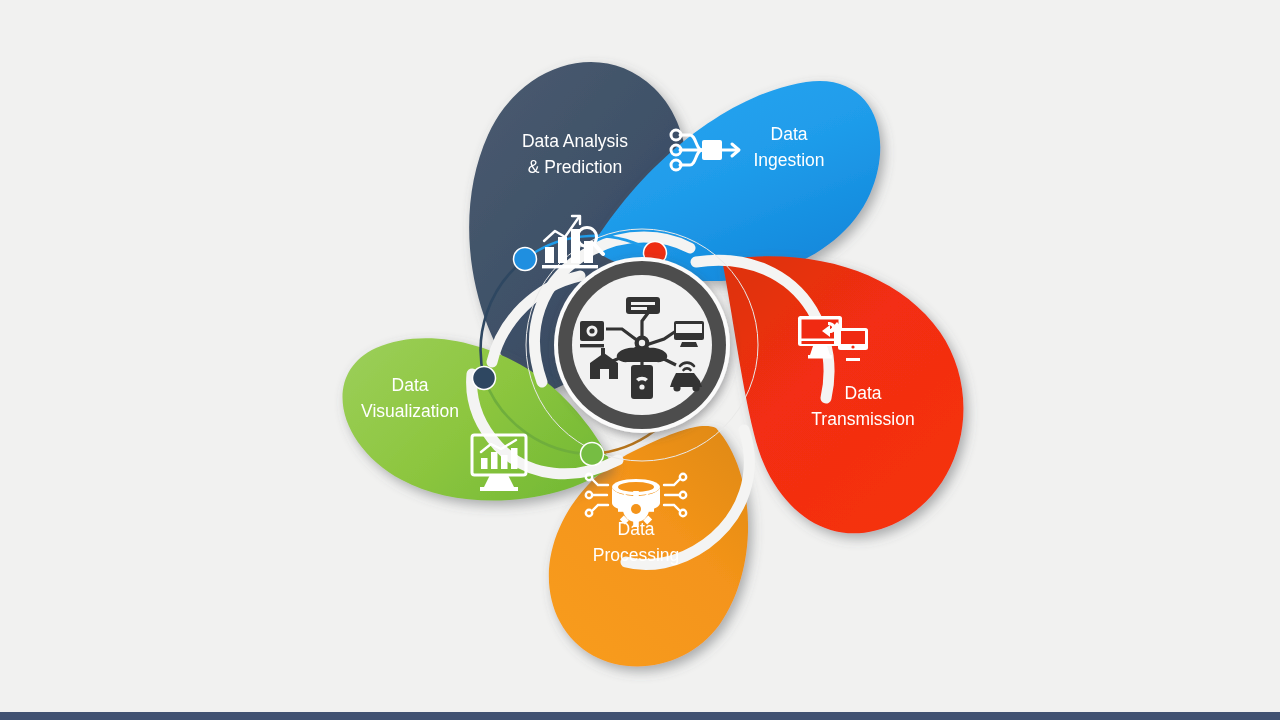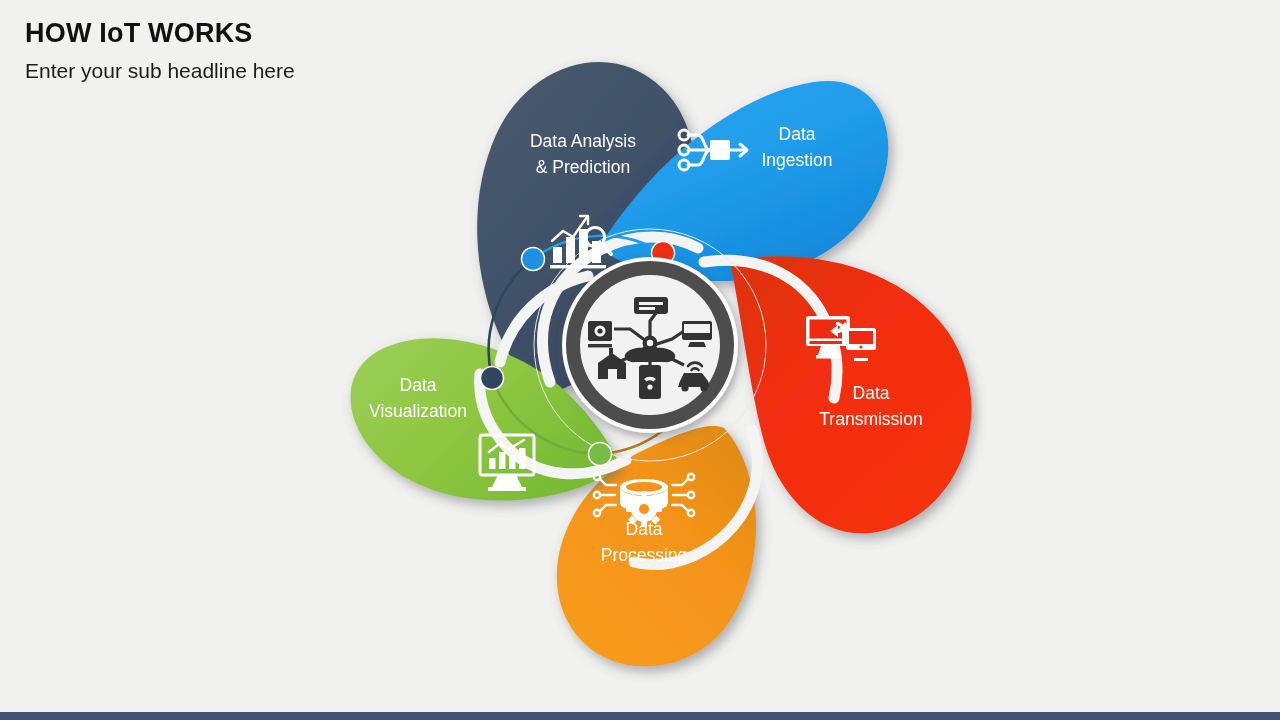--- a/index.html
+++ b/index.html
@@ -37,21 +37,21 @@
   }
   .subtitle {
     font-size: 21px;
     font-weight: normal;
     color: #1b1b1b;
     margin: 10px 0 0 0;
     line-height: 1.15;
   }
   .diagram {
     position: absolute;
-    left: 300px;
+    left: 292px;
     top: 10px;
     width: 700px;
     height: 690px;
   }
   .diagram svg {
     display: block;
   }
   .petal-label {
     fill: #ffffff;
     font-family: "Liberation Sans", sans-serif;
@@ -66,24 +66,20 @@
     bottom: 0;
     height: 8px;
     background: #415272;
   }
 </style>
 </head>
 <body style="background: rgb(241, 241, 240);">
 
 <div class="slide">
 
-  <div class="header">
-    <h1 class="title">HOW IoT WORKS</h1>
-    <p class="subtitle">Enter your sub headline here</p>
-  </div>
 
   <div class="diagram">
     <svg width="700" height="690" viewBox="0 0 700 690" xmlns="http://www.w3.org/2000/svg">
       <defs>
         <filter id="petalShadow" x="-30%" y="-30%" width="170%" height="170%">
           <feDropShadow dx="4" dy="5" stdDeviation="6" flood-color="#55565a" flood-opacity="0.45"></feDropShadow>
         </filter>
         <filter id="ringShadow" x="-40%" y="-40%" width="180%" height="180%">
           <feDropShadow dx="2" dy="4" stdDeviation="5" flood-color="#4b4c50" flood-opacity="0.45"></feDropShadow>
         </filter>

